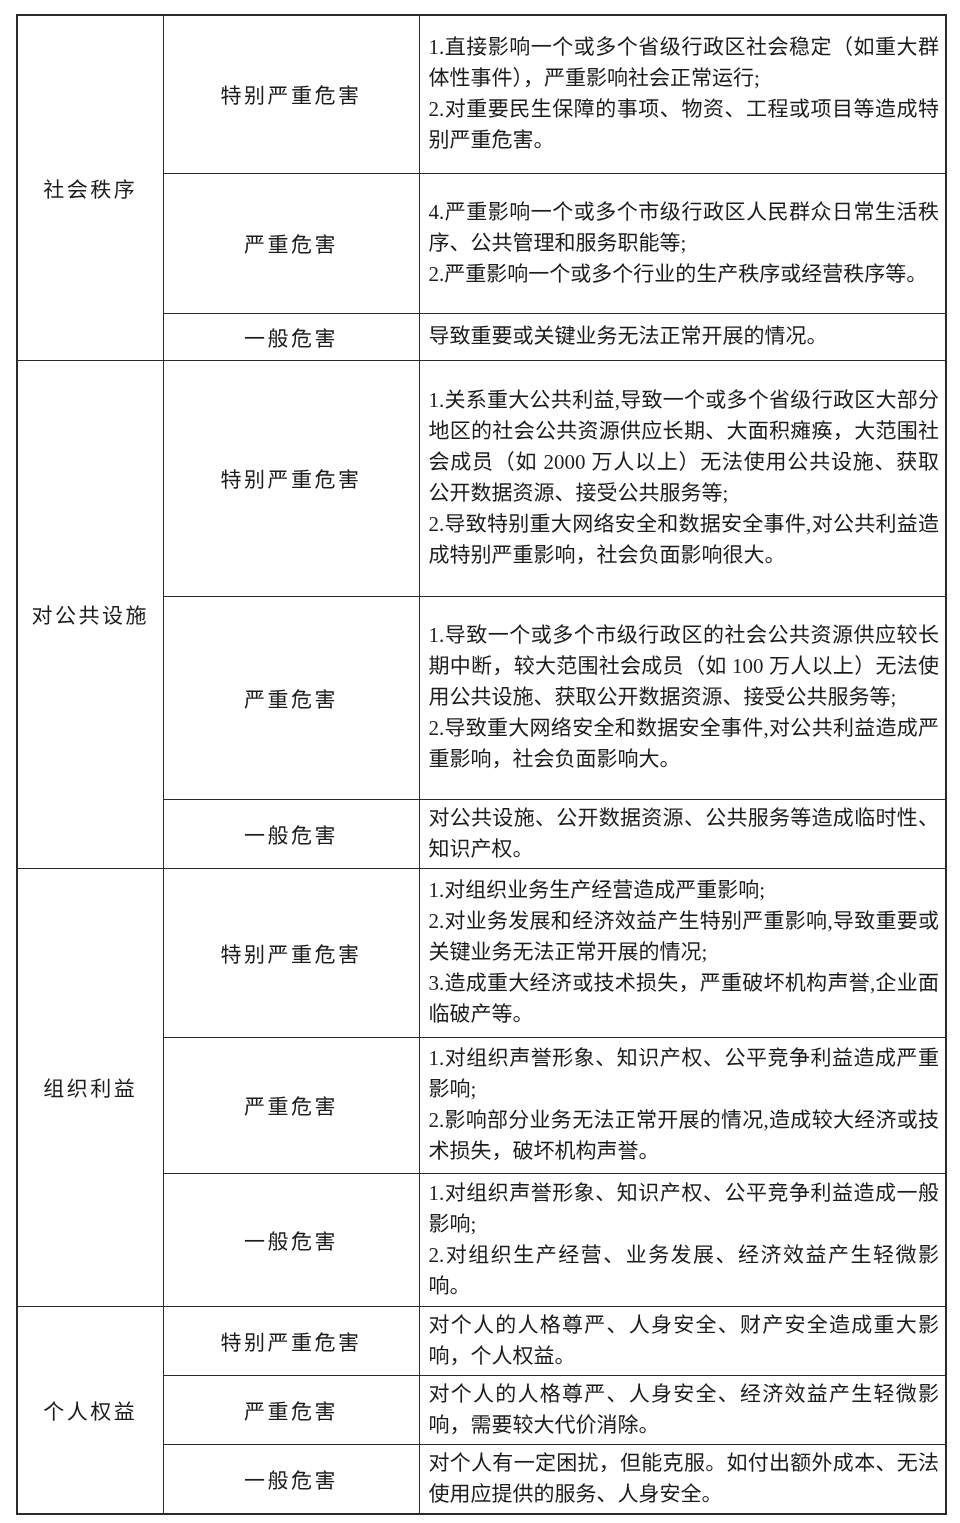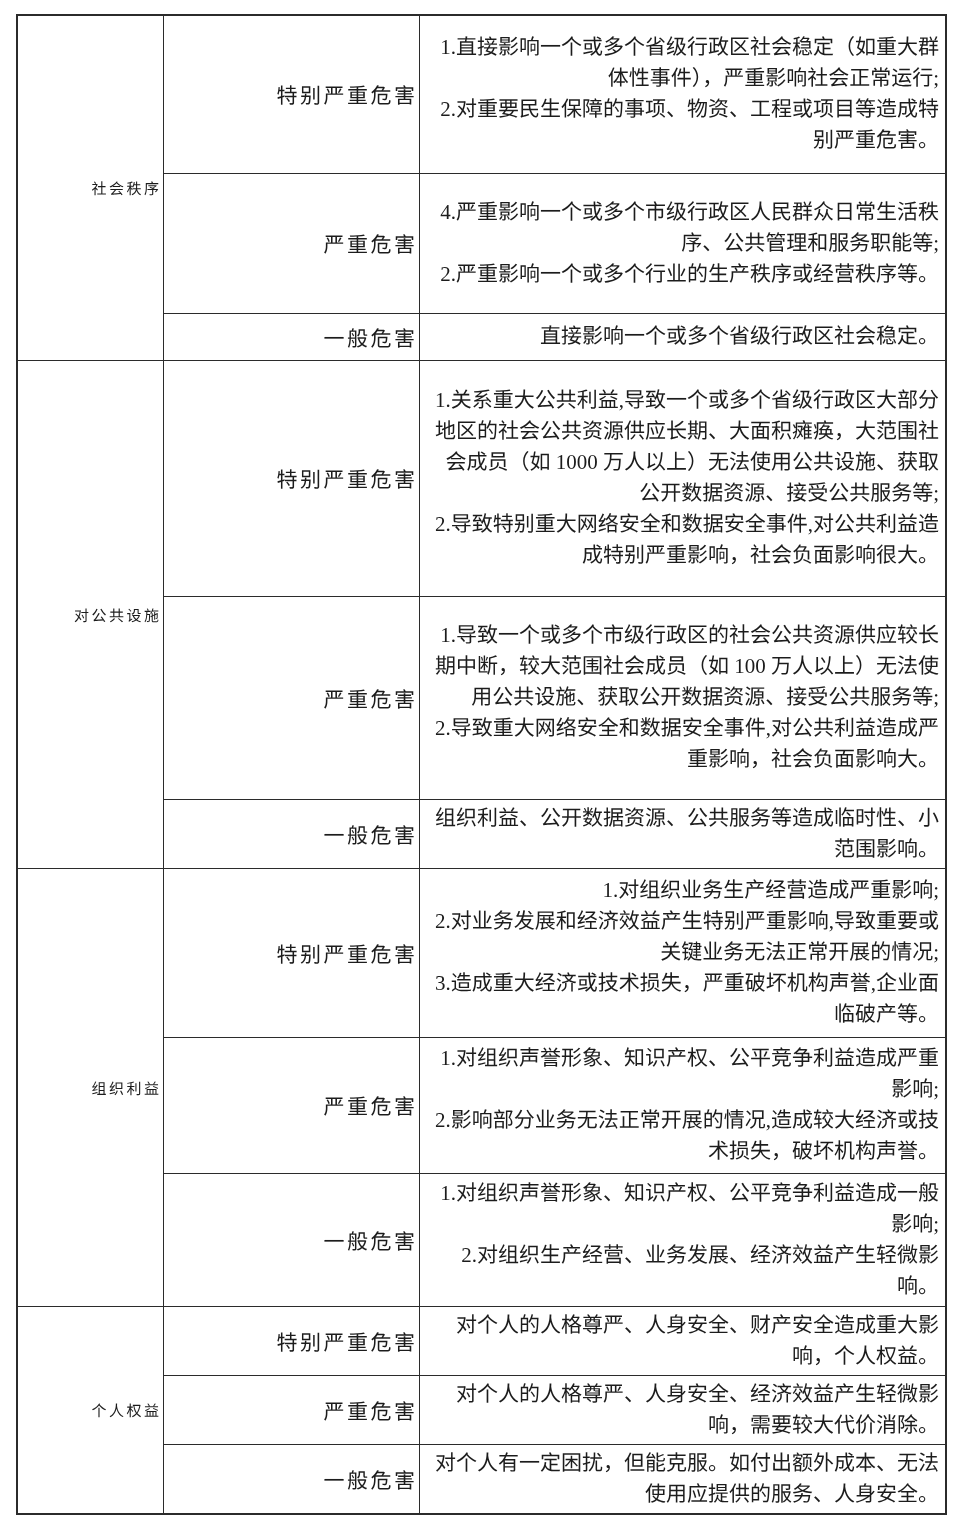--- a/index.html
+++ b/index.html
@@ -23,26 +23,26 @@
   table.harm-table {
     border-collapse: collapse;
     table-layout: fixed;
     width: 929px;
     border: 2px solid #2b2b2b;
   }
   table.harm-table td {
     border: 1px solid #2b2b2b;
     vertical-align: middle;
     box-sizing: border-box;
-    text-align: right;
   }
   td.cat-cell {
     text-align: center;
-    font-size: 15px;
+    font-size: 21px;
     letter-spacing: 2.5px;
+    font-family: Liberation Mono, monospace;
   }
   td.level-cell {
     text-align: center;
     font-size: 21px;
     letter-spacing: 2.5px;
   }
   td.desc-cell {
     font-size: 21px;
     line-height: 31px;
     text-align: justify;
@@ -69,37 +69,37 @@
         <td class="desc-cell">1.直接影响一个或多个省级行政区社会稳定（如重大群体性事件），严重影响社会正常运行;
 2.对重要民生保障的事项、物资、工程或项目等造成特别严重危害。</td>
       </tr>
       <tr style="height:140px">
         <td class="level-cell">严重危害</td>
         <td class="desc-cell">4.严重影响一个或多个市级行政区人民群众日常生活秩序、公共管理和服务职能等;
 2.严重影响一个或多个行业的生产秩序或经营秩序等。</td>
       </tr>
       <tr style="height:47px">
         <td class="level-cell">一般危害</td>
-        <td class="desc-cell">直接影响一个或多个省级行政区社会稳定。</td>
+        <td class="desc-cell">导致重要或关键业务无法正常开展的情况。</td>
       </tr>
 
       <tr style="height:236px">
         <td class="cat-cell" rowspan="3">对公共设施</td>
         <td class="level-cell">特别严重危害</td>
-        <td class="desc-cell">1.关系重大公共利益,导致一个或多个省级行政区大部分地区的社会公共资源供应长期、大面积瘫痪，大范围社会成员（如 1000 万人以上）无法使用公共设施、获取公开数据资源、接受公共服务等;
+        <td class="desc-cell">1.关系重大公共利益,导致一个或多个省级行政区大部分地区的社会公共资源供应长期、大面积瘫痪，大范围社会成员（如 2000 万人以上）无法使用公共设施、获取公开数据资源、接受公共服务等;
 2.导致特别重大网络安全和数据安全事件,对公共利益造成特别严重影响，社会负面影响很大。</td>
       </tr>
       <tr style="height:203px">
         <td class="level-cell">严重危害</td>
         <td class="desc-cell">1.导致一个或多个市级行政区的社会公共资源供应较长期中断，较大范围社会成员（如 100 万人以上）无法使用公共设施、获取公开数据资源、接受公共服务等;
 2.导致重大网络安全和数据安全事件,对公共利益造成严重影响，社会负面影响大。</td>
       </tr>
       <tr style="height:67px">
         <td class="level-cell">一般危害</td>
-        <td class="desc-cell">组织利益、公开数据资源、公共服务等造成临时性、小范围影响。</td>
+        <td class="desc-cell">对公共设施、公开数据资源、公共服务等造成临时性、知识产权。</td>
       </tr>
 
       <tr style="height:169px">
         <td class="cat-cell" rowspan="3">组织利益</td>
         <td class="level-cell">特别严重危害</td>
         <td class="desc-cell">1.对组织业务生产经营造成严重影响;
 2.对业务发展和经济效益产生特别严重影响,导致重要或关键业务无法正常开展的情况;
 3.造成重大经济或技术损失，严重破坏机构声誉,企业面临破产等。</td>
       </tr>
       <tr style="height:136px">

